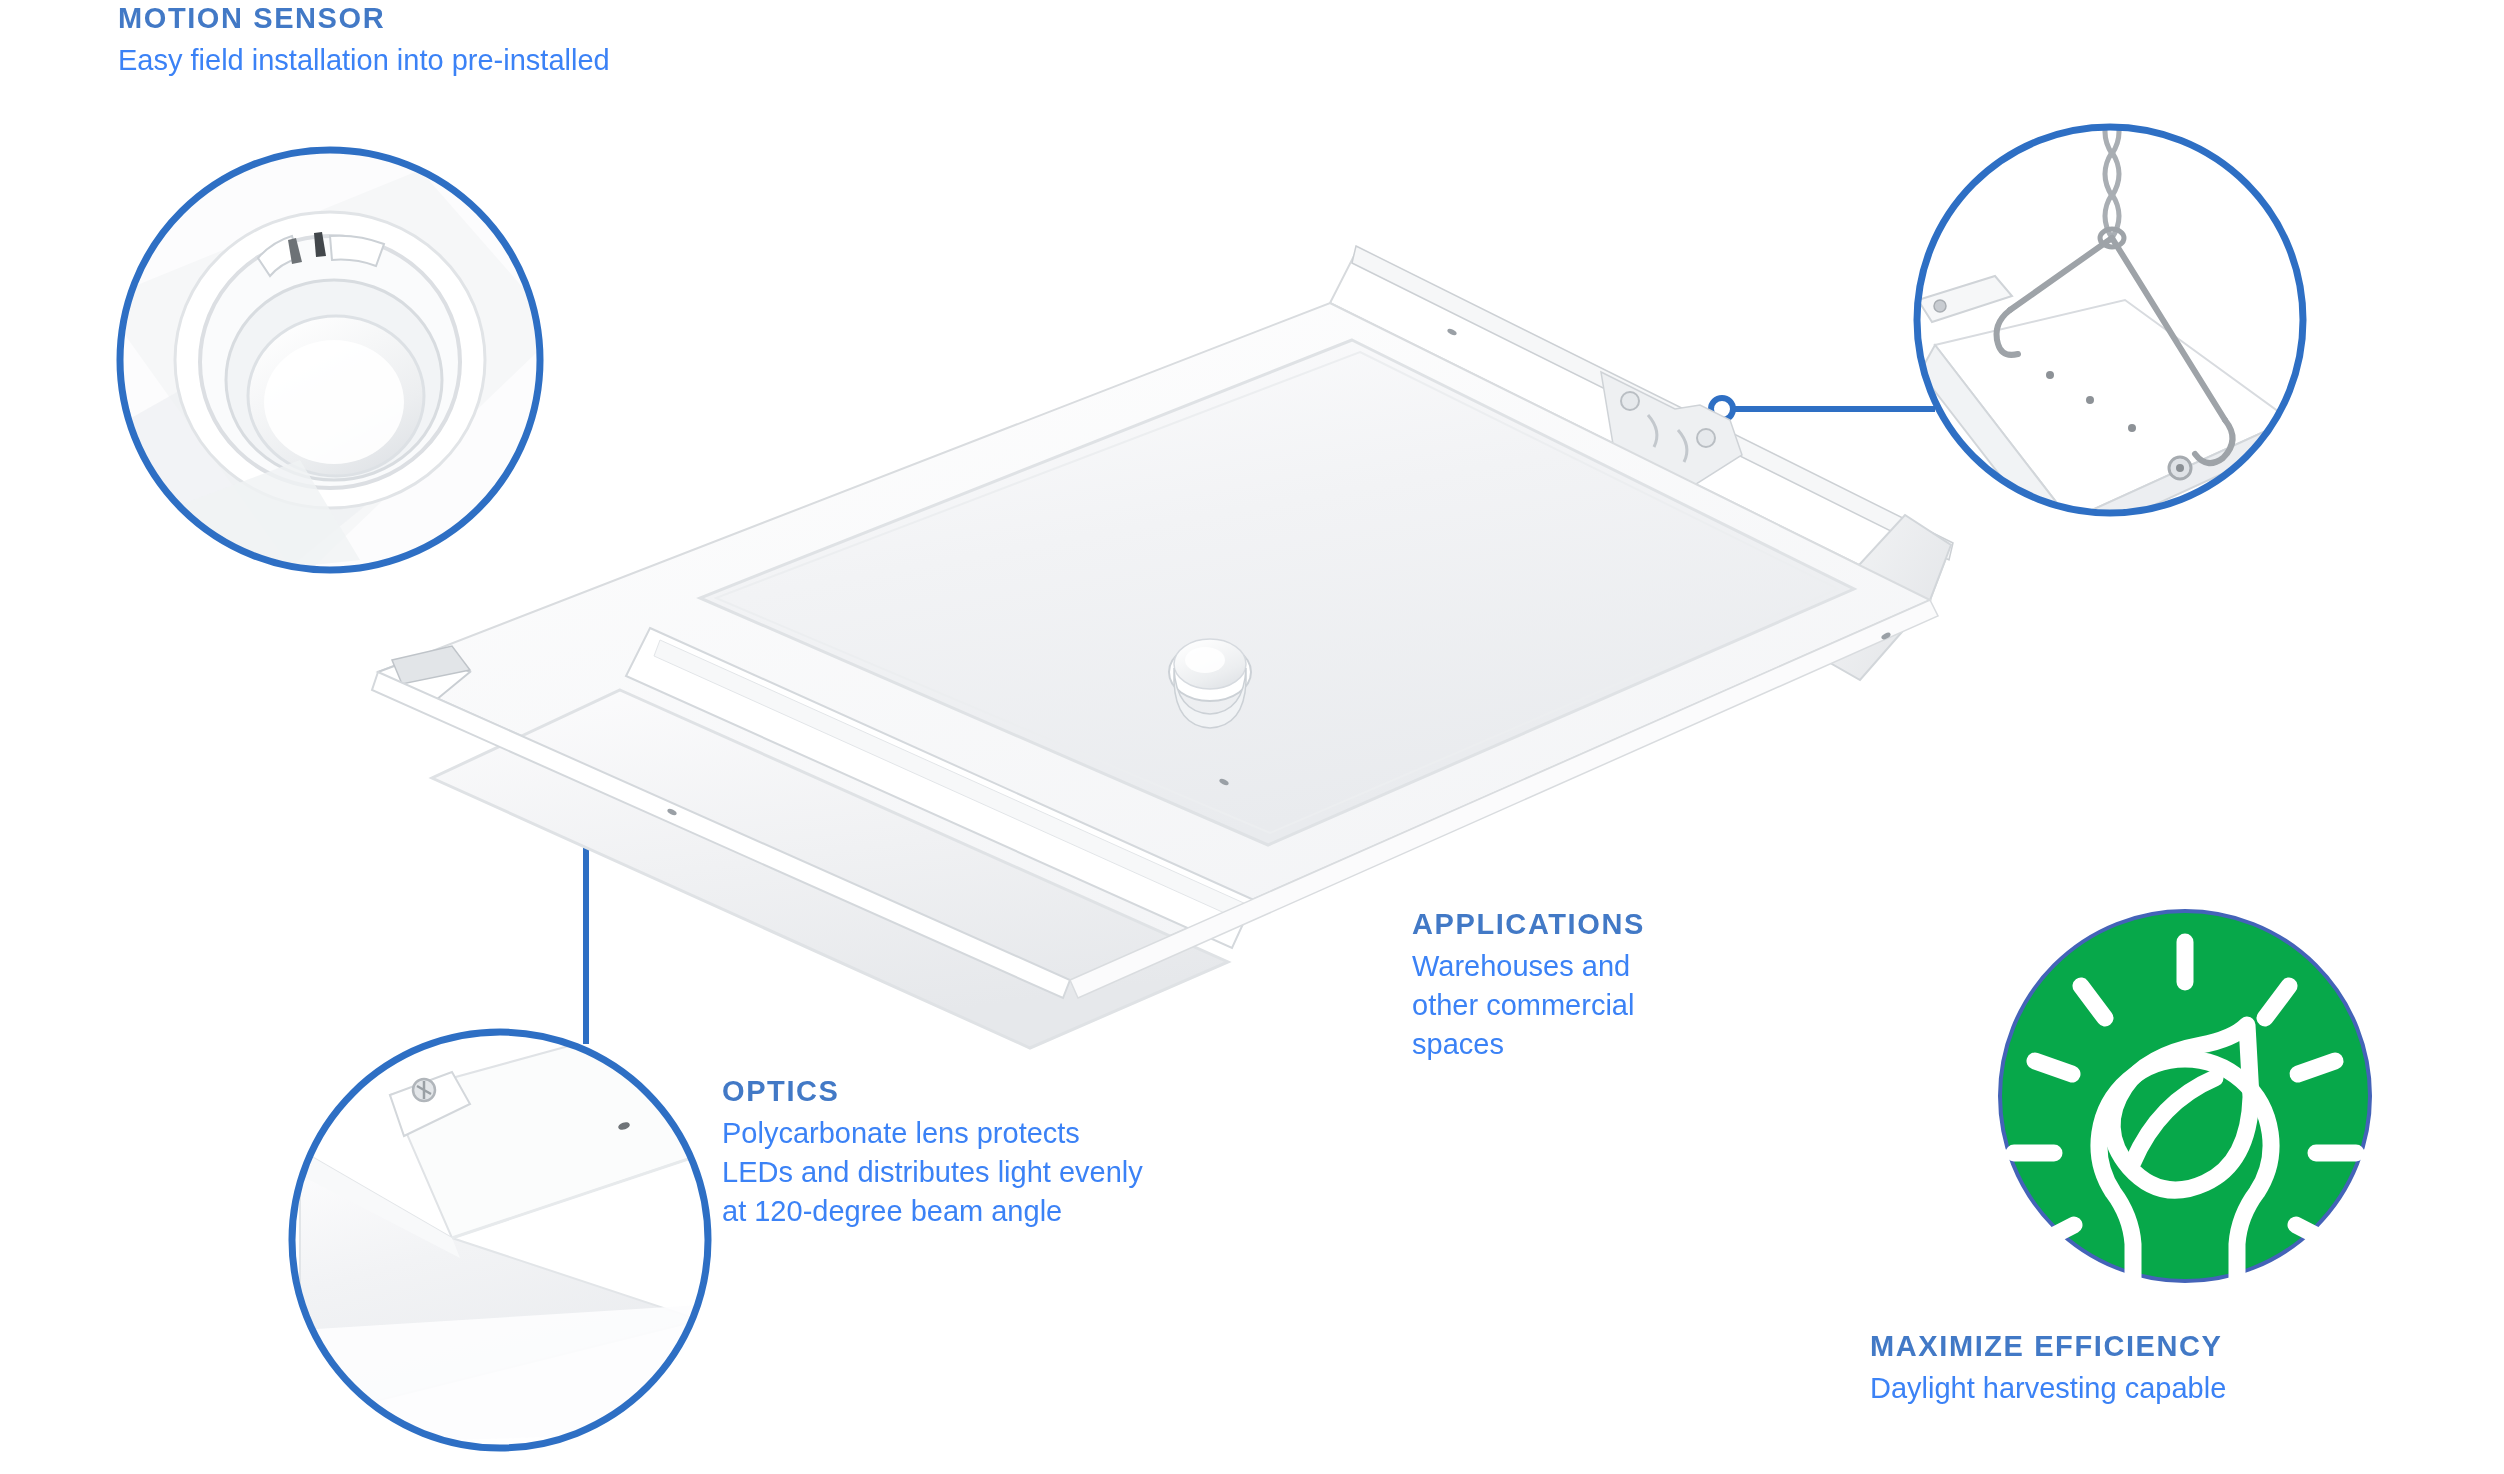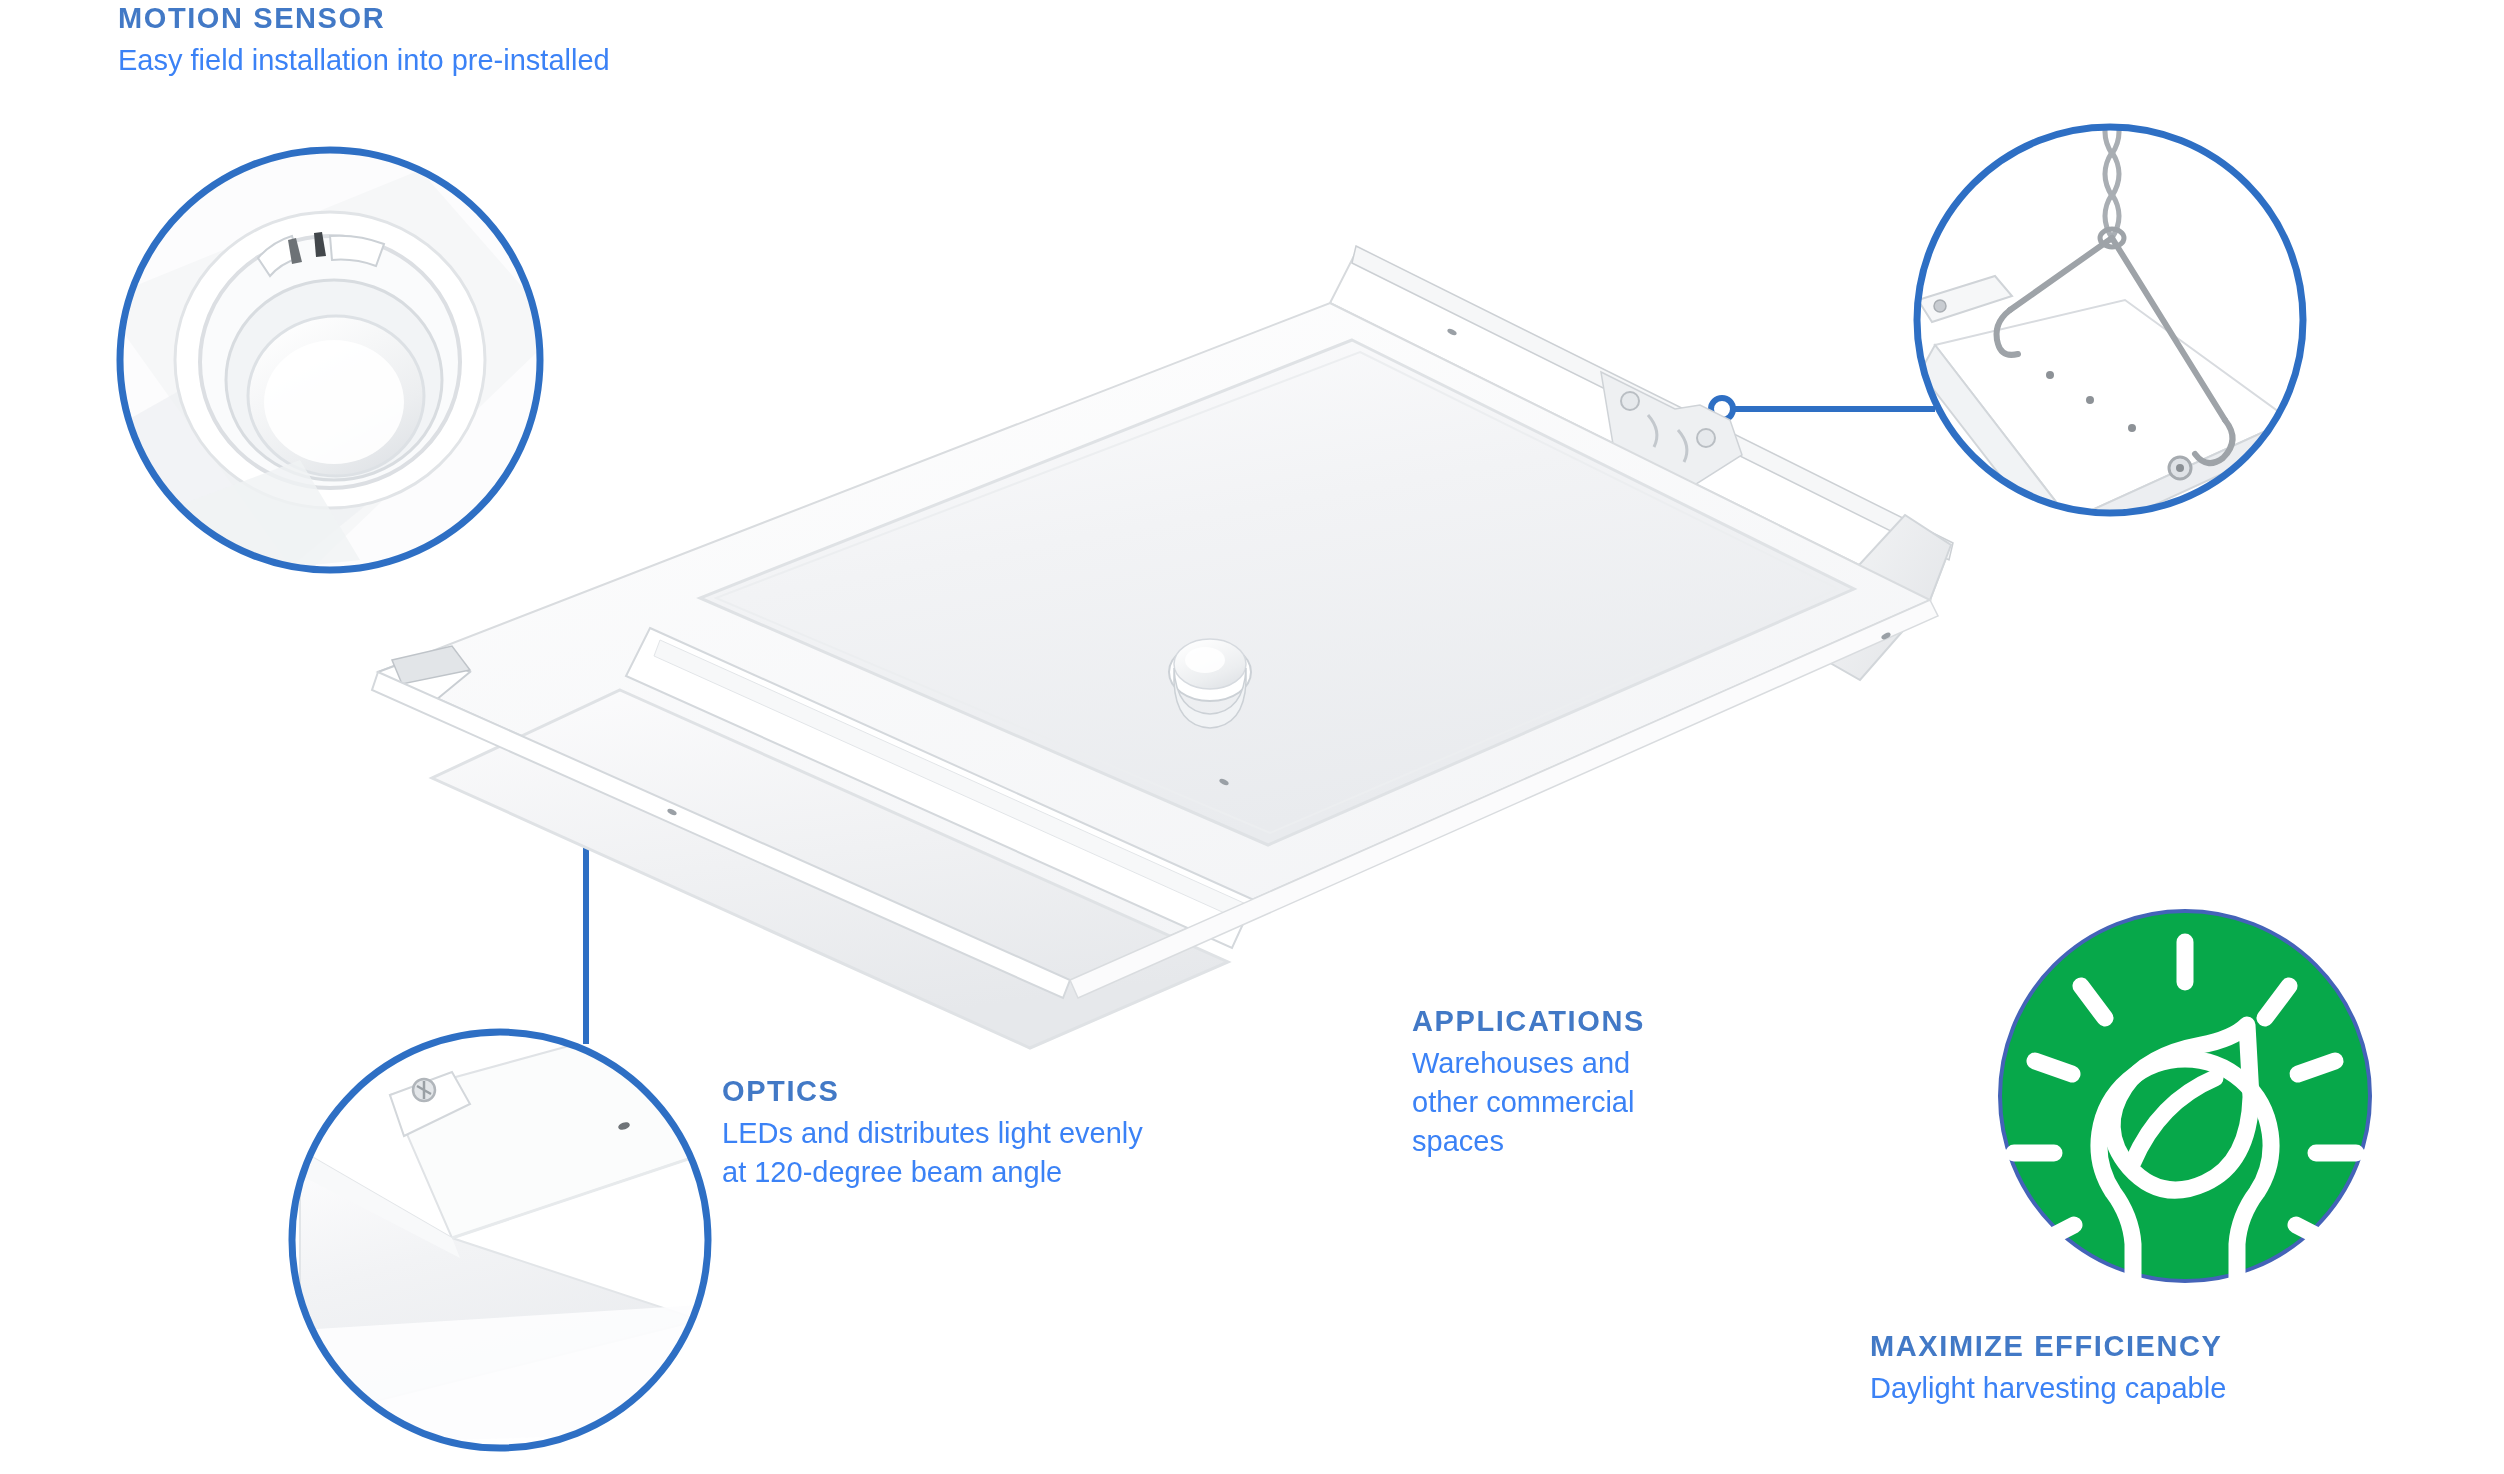--- a/index.html
+++ b/index.html
@@ -17,21 +17,21 @@
     color:#4279C6;line-height:1.12;margin:0 0 7px 0;white-space:nowrap;
   }
   .callout .body{
     font-size:29px;font-weight:400;color:#3b82f6;line-height:1.33;margin:0;
   }
   .callout.ctr{text-align:left;}
 
   #callout-motion{left:118px;top:2px;}
   #callout-install{left:1740px;top:2px;}
   #callout-optics{left:722px;top:1075px;}
-  #callout-apps{left:1412px;top:1005px;}
+  #callout-apps{left:1412px;top:908px;}
   #callout-efficiency{left:1870px;top:1330px;}
 
   
   .art{position:absolute;left:0;top:0;width:2504px;height:1474px;pointer-events:none;}
 </style>
 </head>
 <body>
 
 <div class="stage">
 
@@ -241,20 +241,21 @@
     <div class="ttl">MOTION SENSOR</div>
     <div class="body">
       <div>Easy field installation into pre-installed</div>
     </div>
   </div>
 
 
   <div class="callout" id="callout-optics">
     <div class="ttl">OPTICS</div>
     <div class="body">
+      <div>Polycarbonate lens protects</div>
       <div>LEDs and distributes light evenly</div>
       <div>at 120-degree beam angle</div>
     </div>
   </div>
 
   <div class="callout" id="callout-apps">
     <div class="ttl">APPLICATIONS</div>
     <div class="body">
       <div>Warehouses and</div>
       <div>other commercial</div>

